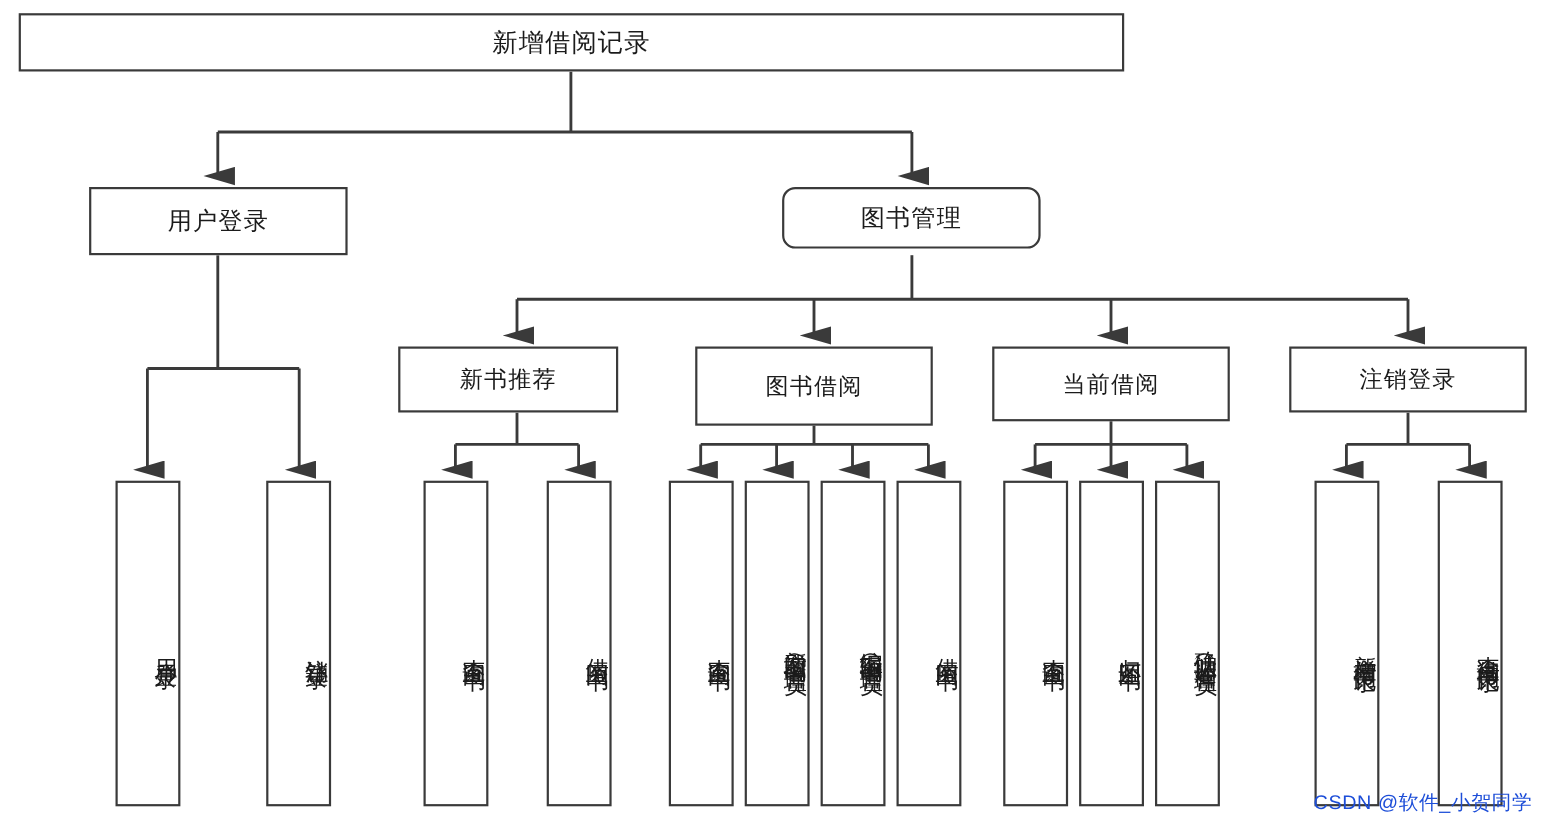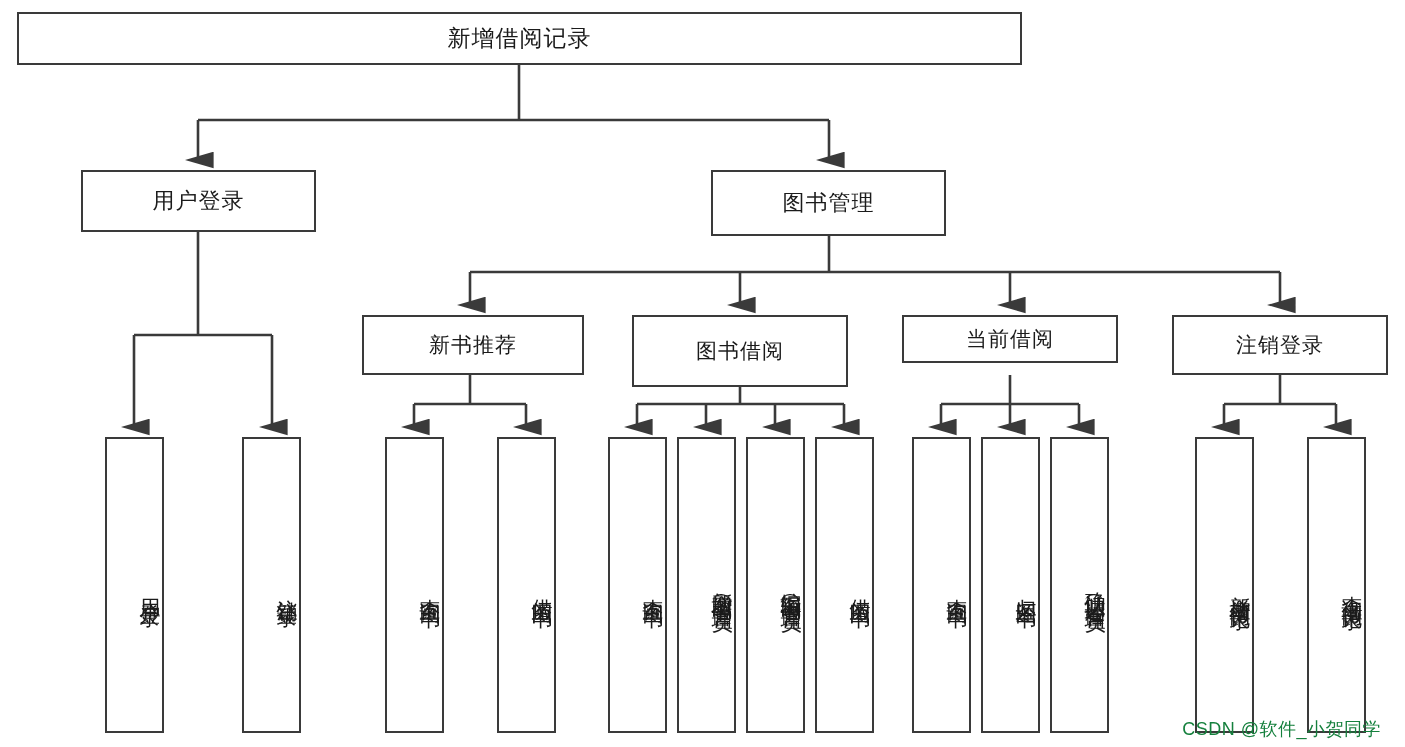--- a/index.html
+++ b/index.html
@@ -56,24 +56,24 @@
     letter-spacing: 3px;
   }
   .node.leaf > .leaf-label {
     writing-mode: vertical-rl;
     text-orientation: upright;
     display: block;
     max-height: 278px;
   }
   .watermark {
     position: absolute;
-    right: 24px;
+    right: 12px;
     bottom: 6px;
     font-size: 18px;
-    color: #15803d;
+    color: #1d4ed8;
     letter-spacing: 0.5px;
     white-space: nowrap;
   }
 </style>
 </head>
 <body>
 
 <div id="canvas">
 
   <svg id="edges" viewBox="0 0 1405 747" width="1405" height="747">
@@ -126,31 +126,31 @@
     </g>
   </svg>
 
   <div class="node root" style="left:17px; top:12px; width:1005px; height:53px;">
     <span>新增借阅记录</span>
   </div>
 
   <div class="node l2" style="left:81px; top:170px; width:235px; height:62px;">
     <span>用户登录</span>
   </div>
-  <div class="node l2" style="left:711px; top:170px; width:235px; height:66px;">
+  <div class="node l2" style="left:711px; top:170px; width:235px; height:56px;border-radius:12px;">
     <span>图书管理</span>
   </div>
 
-  <div class="node l3" style="left:362px; top:315px; width:222px; height:60px;align-items:center;">
+  <div class="node l3" style="left:362px; top:315px; width:200px; height:60px;align-items:center;">
     <span>新书推荐</span>
   </div>
   <div class="node l3" style="left:632px; top:315px; width:216px; height:72px;">
     <span>图书借阅</span>
   </div>
-  <div class="node l3" style="left:902px; top:315px; width:216px; height:48px;">
+  <div class="node l3" style="left:902px; top:315px; width:216px; height:68px;">
     <span>当前借阅</span>
   </div>
   <div class="node l3" style="left:1172px; top:315px; width:216px; height:60px;">
     <span>注销登录</span>
   </div>
 
   <div class="node leaf" style="left:105px; top:437px; width:59px; height:296px;">
     <span class="leaf-label">用户登录</span>
   </div>
   <div class="node leaf" style="left:242px; top:437px; width:59px; height:296px;">

